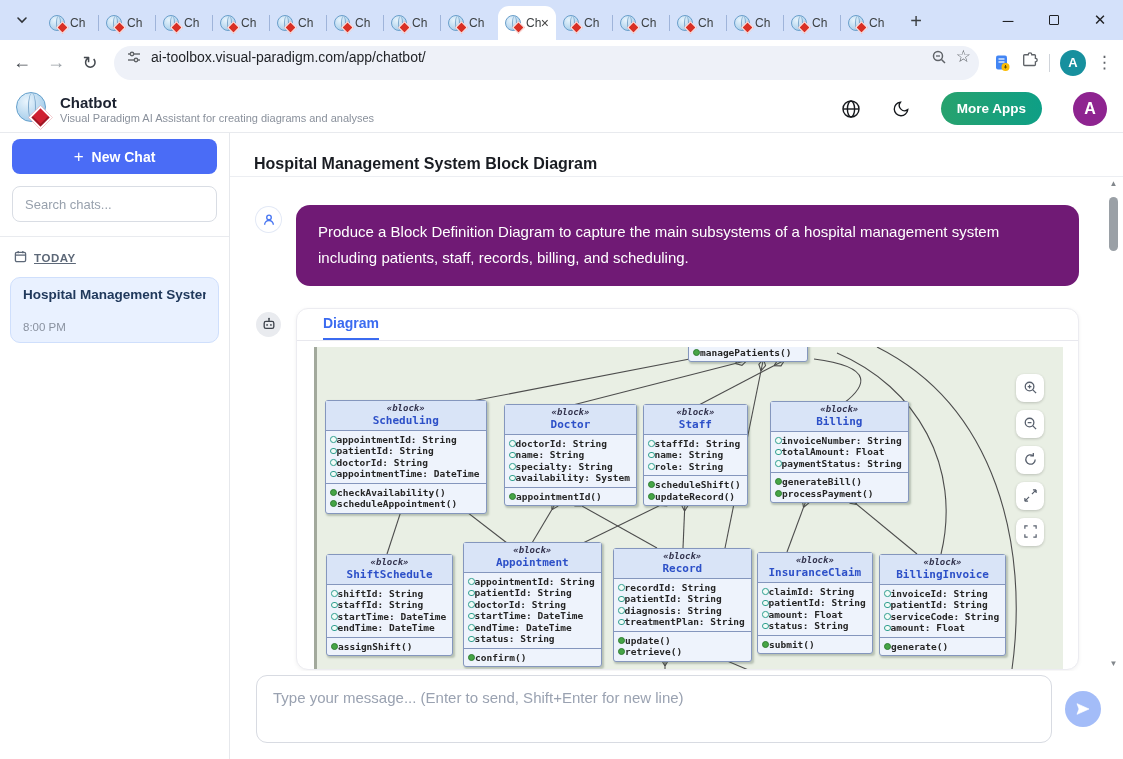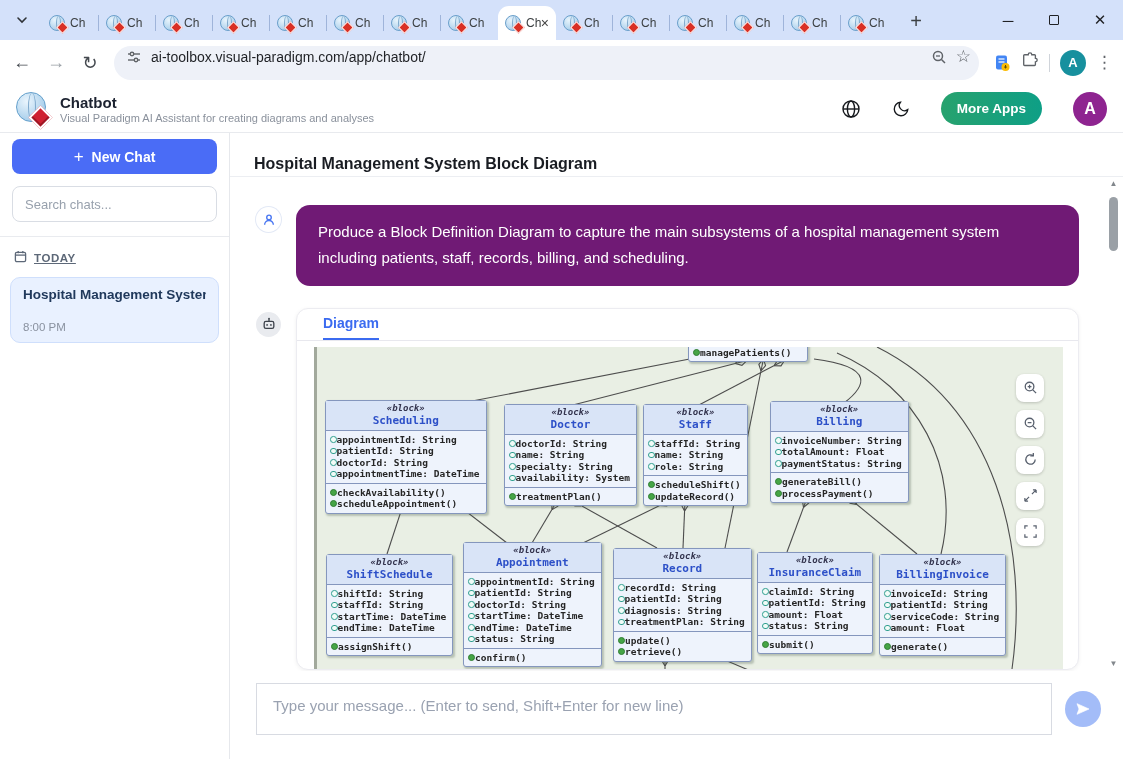--- a/index.html
+++ b/index.html
@@ -101,21 +101,21 @@
   .zbtn { width:28px; height:28px; background:#fff; border:none; border-radius:8px; box-shadow:0 1px 3px rgba(0,0,0,.2); display:flex; align-items:center; justify-content:center; color:#59616e; }
 
   
   .vscroll { position:absolute; right:3px; top:2px; bottom:2px; width:13px; z-index:9; display:flex; flex-direction:column; align-items:center; }
   .scroll-arrow { color:#82878c; font-size:8px; line-height:10px; flex:none; }
   .scroll-track { flex:1; width:100%; position:relative; }
   .scroll-thumb { position:absolute; left:2px; top:8px; width:9px; height:54px; background:#9aa0a6; border-radius:5px; }
 
   
   .composer { height:88px; display:flex; align-items:center; gap:13px; padding:0 22px 12px 26px; flex:none; }
-  .composer textarea { flex:1; height:52px; border:1px solid #d8dbe2; border-radius:0; padding:13px 16px; font-size:15px; font-family:inherit; color:#333; resize:none; outline:none; }
+  .composer textarea { flex:1; height:68px; border:1px solid #d8dbe2; border-radius:11px; padding:13px 16px; font-size:15px; font-family:inherit; color:#333; resize:none; outline:none; }
   .composer textarea::placeholder { color:#9aa2b1; }
   .send-btn { width:36px; height:36px; border-radius:50%; border:none; background:#a3bcf8; display:flex; align-items:center; justify-content:center; color:#fff; flex:none; }
 </style>
 </head>
 <body>
 
 <div class="window">
 
   <div class="tabstrip">
     <div class="tab-search-btn">
@@ -463,21 +463,21 @@
                       <span class="btxt">specialty: String</span>
                     </div>
                     <div class="brow">
                       <span class="dot attr"></span>
                       <span class="btxt">availability: System</span>
                     </div>
                   </div>
                   <div class="bsec">
                     <div class="brow">
                       <span class="dot op"></span>
-                      <span class="btxt">treatmentPlan()</span>
+                      <span class="btxt">appointmentId()</span>
                     </div>
                   </div>
                 </div>
                 <div class="dblock" style="left: 326px; top: 57px;">
                   <div class="bhead">
                     <div class="stereo">«block»</div>
                     <div class="bname">Staff</div>
                   </div>
                   <div class="bsec">
                     <div class="brow">

